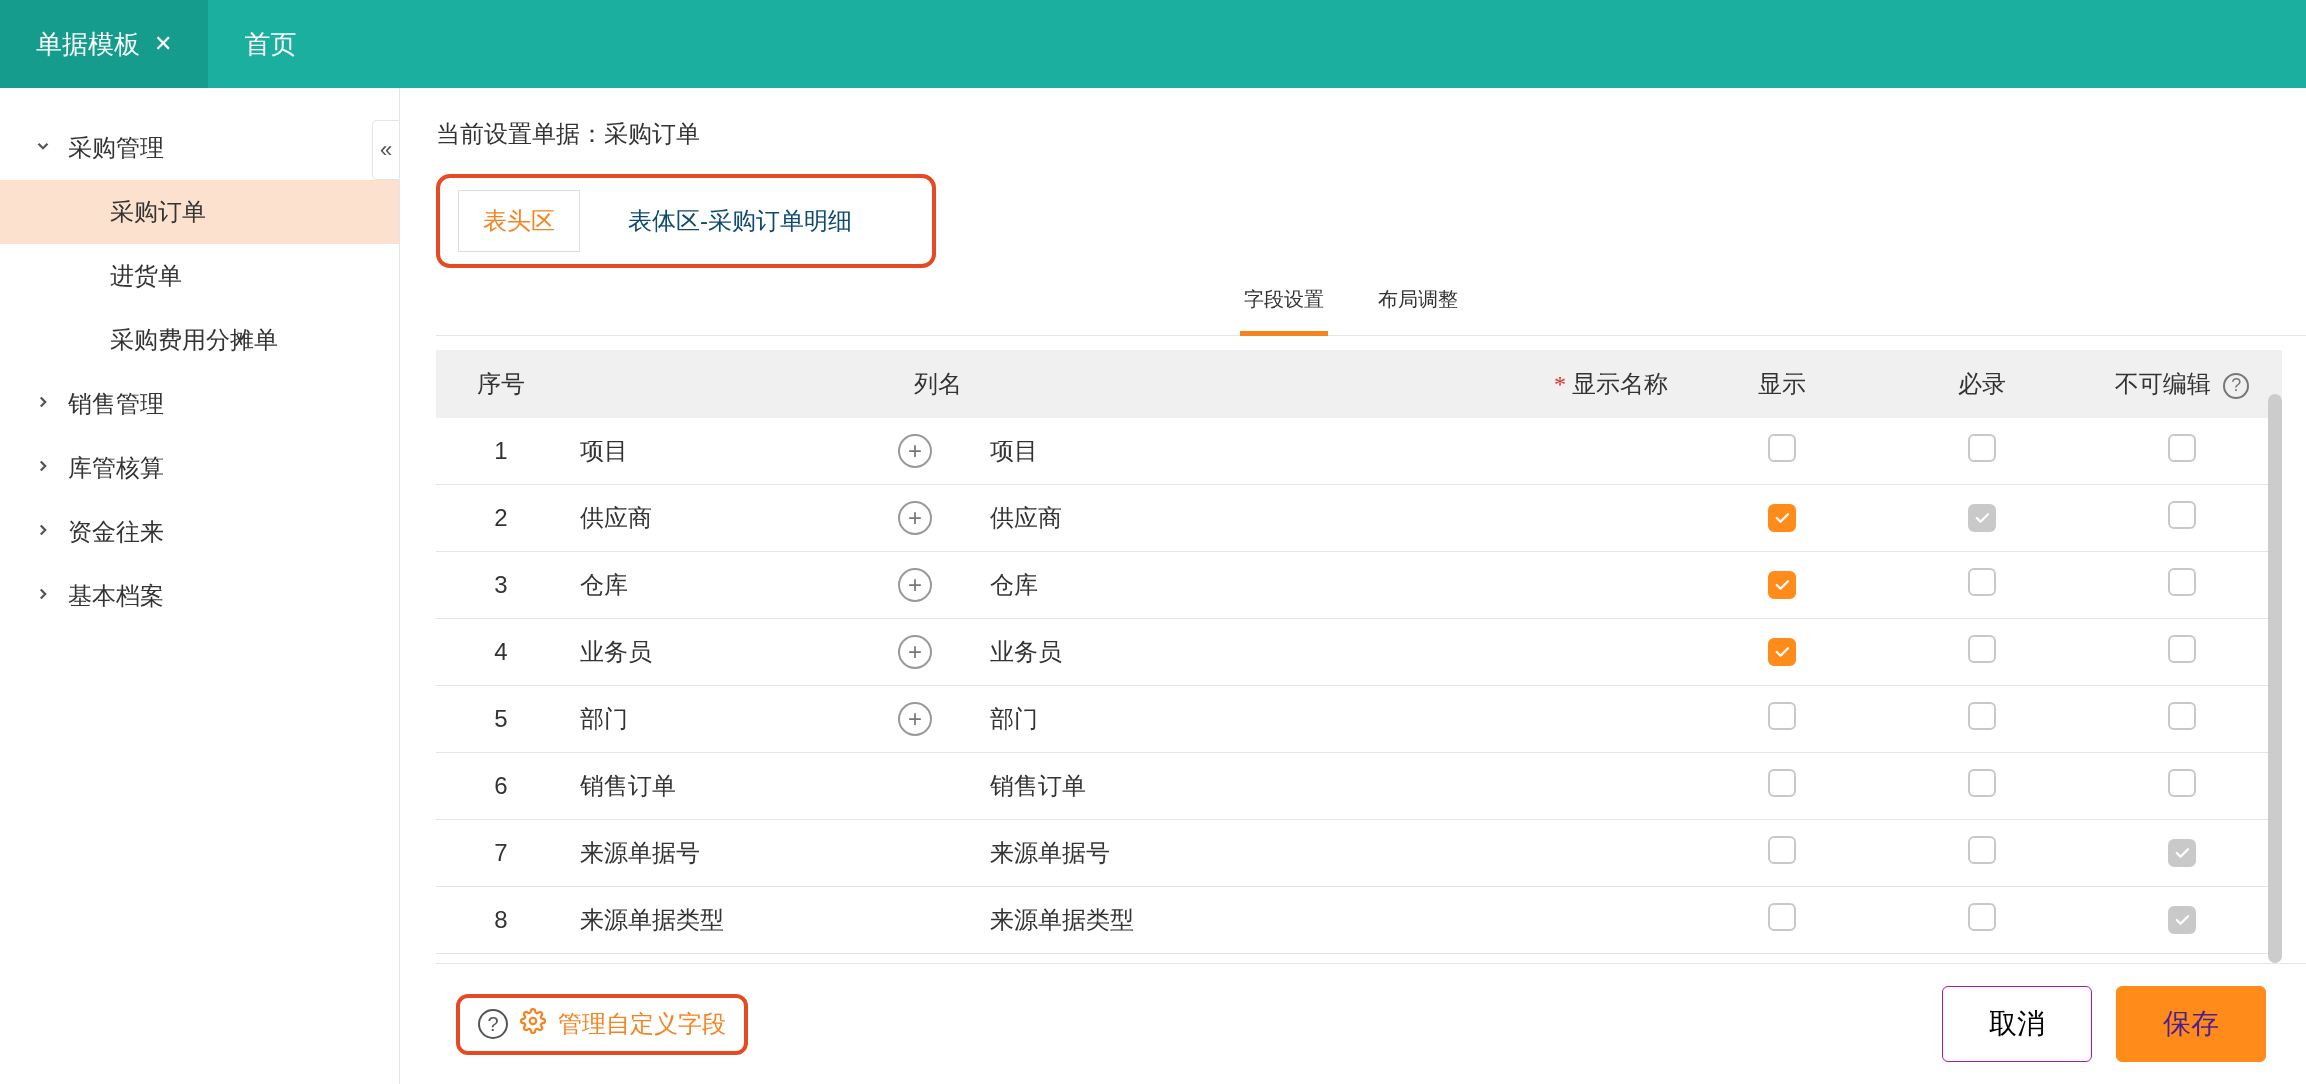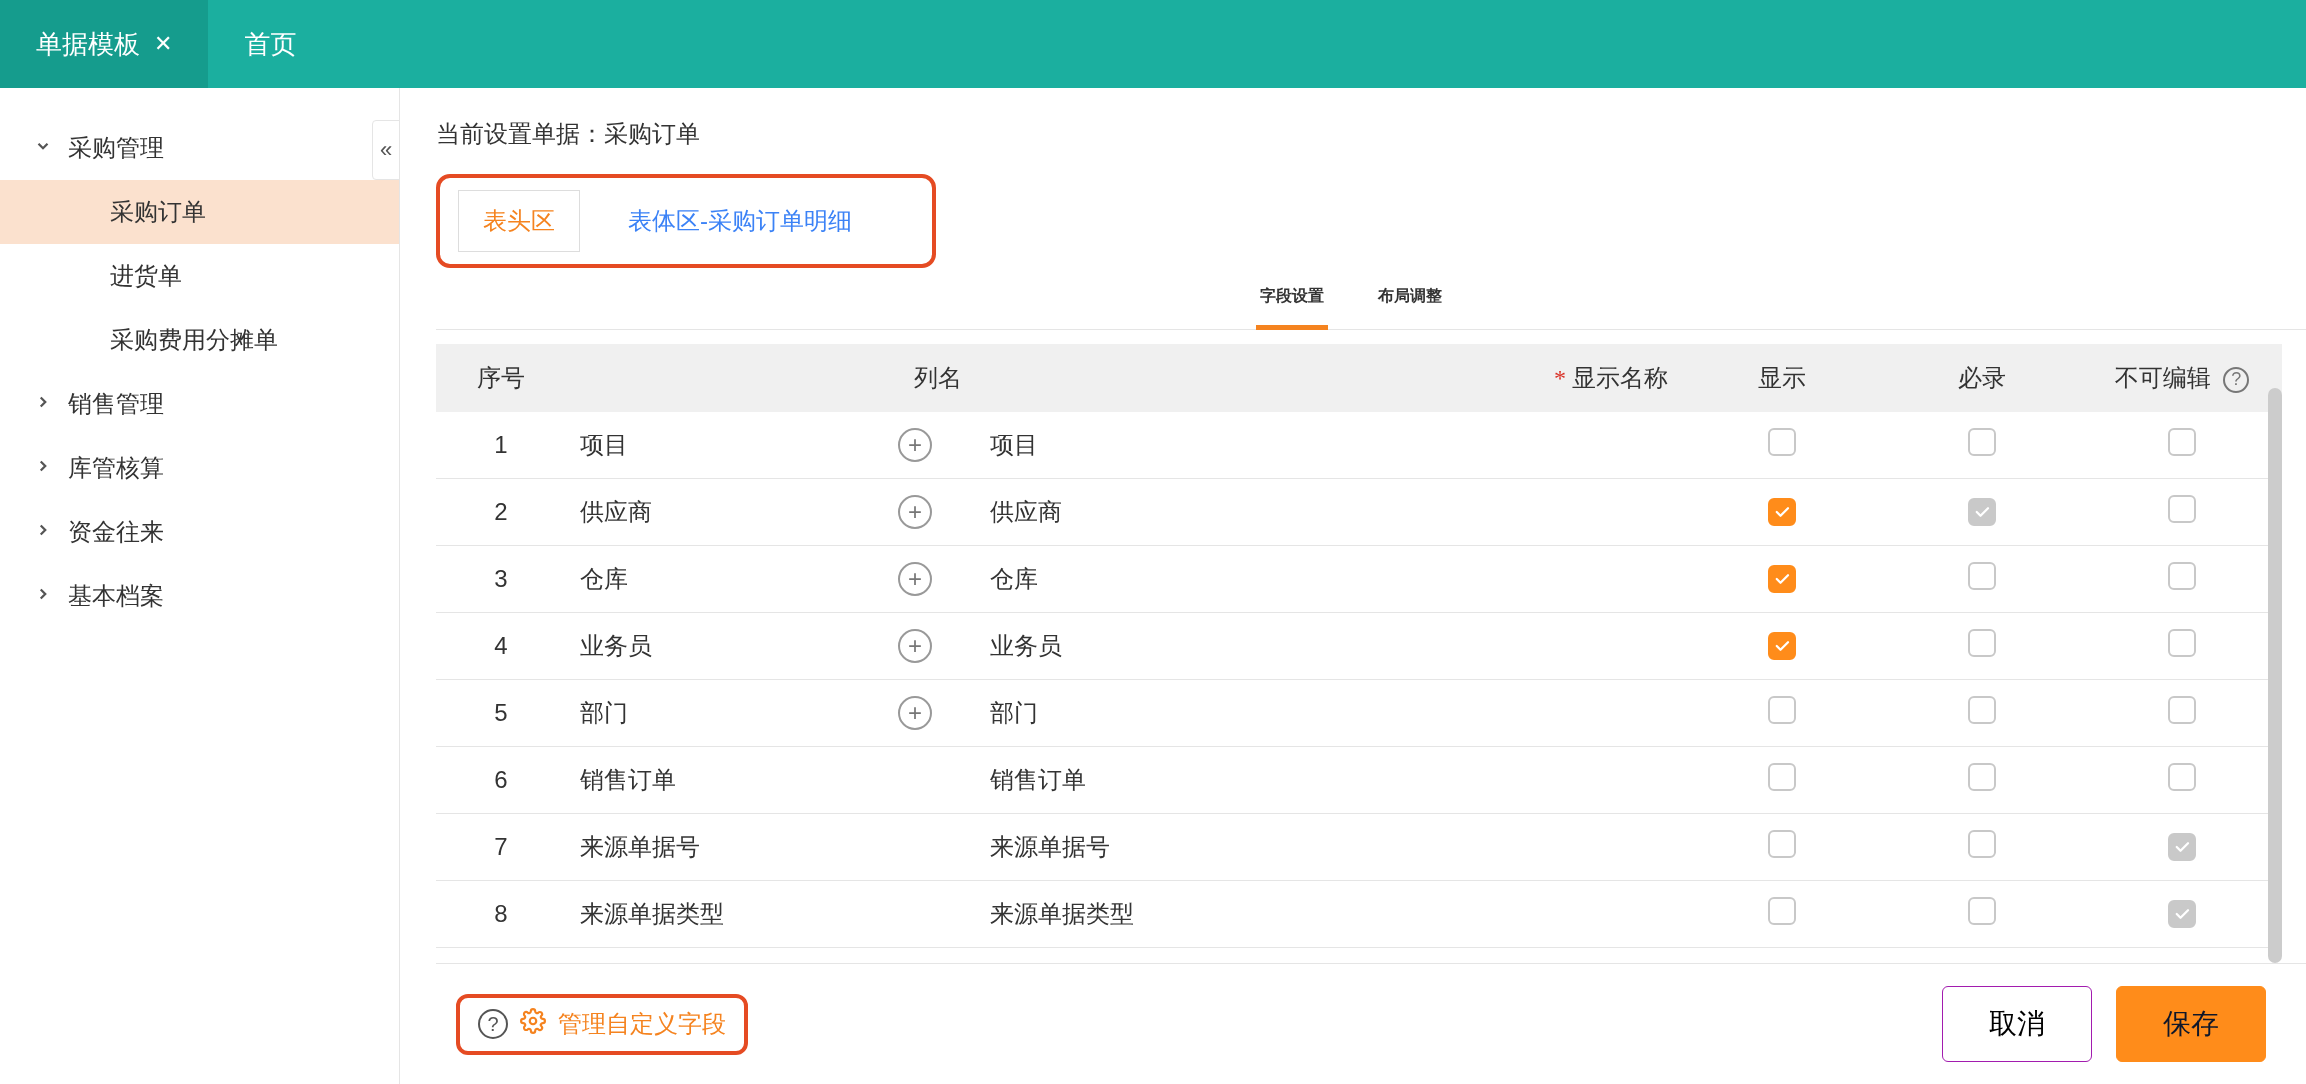--- a/index.html
+++ b/index.html
@@ -134,39 +134,38 @@
     width: 500px;
     display:flex;
     gap: 24px;
     align-items:center;
     margin-bottom: 18px;
   }
   .zone-tab {
     border:1px solid var(--tab-border);
     padding:14px 24px;
     font-size:24px;
-    color:#3b82f6;
+    color:#0c4a6e;
     cursor:pointer;
     background:#fff;
   }
   .zone-tab.active {
     color: var(--orange);
   }
   .zone-tab.plain {
     border:none;
     background:transparent;
   }
   .sec-tabs {
     display:flex;
     justify-content:center;
     gap: 46px;
-    font-size:16px;
+    font-size:20px;
     border-bottom:1px solid var(--border);
     padding-right:40px;
-    font-weight:bold;
   }
   .sec-tab {
     padding: 0 4px 18px;
     cursor:pointer;
     border-bottom: 5px solid transparent;
     margin-bottom:-1px;
   }
   .sec-tab.active {
     border-bottom-color: var(--orange);
   }
@@ -281,21 +280,21 @@
     padding: 18px 46px;
     border-radius:6px;
     cursor:pointer;
     border:1px solid #a21caf;
     background:#fff;
     margin-left:24px;
   }
   .btn.primary {
     background: var(--orange-btn);
     border-color: var(--orange-btn);
-    color:#0f172a;
+    color:#4c1d95;
   }
 </style>
 </head>
 <body>
 
 <div class="app">
 
   <div class="topbar" id="topbar">
       <div class="top-tab active">
         <span>单据模板</span>

